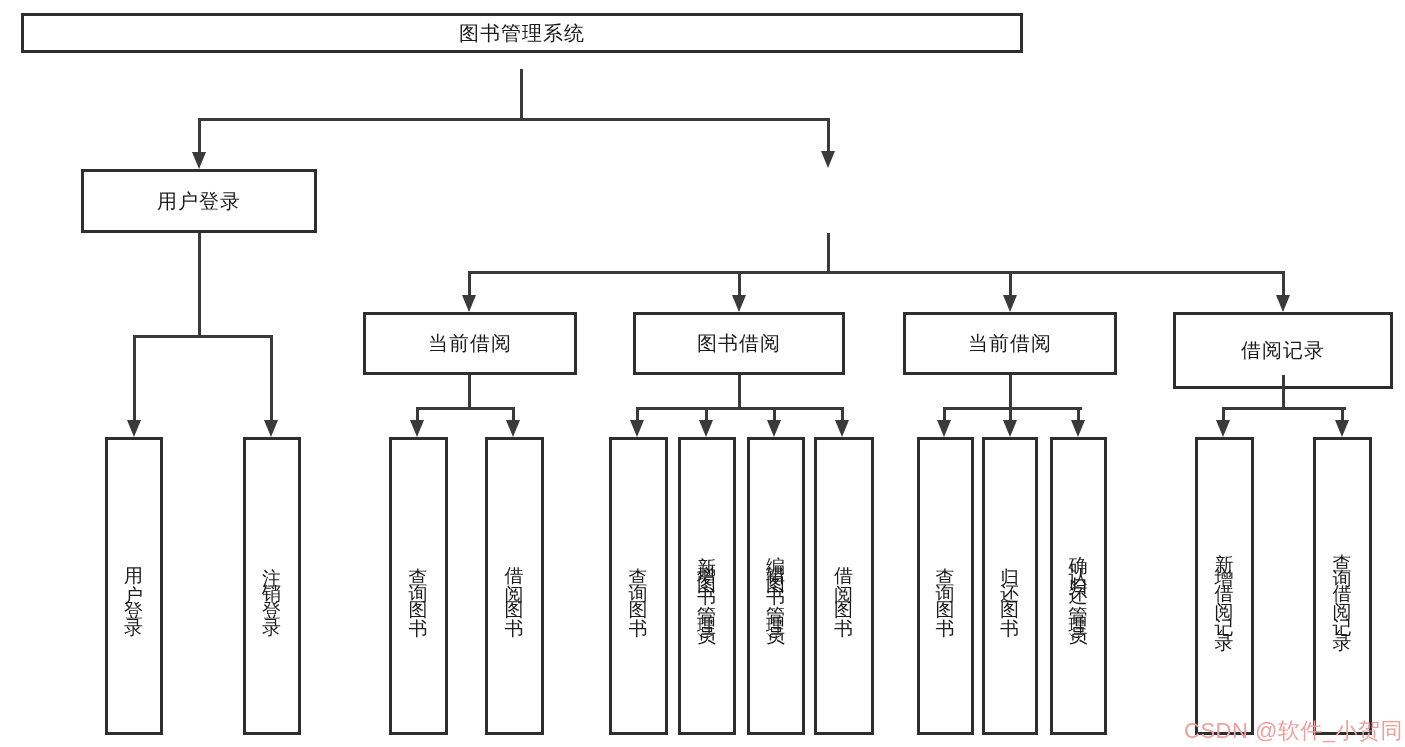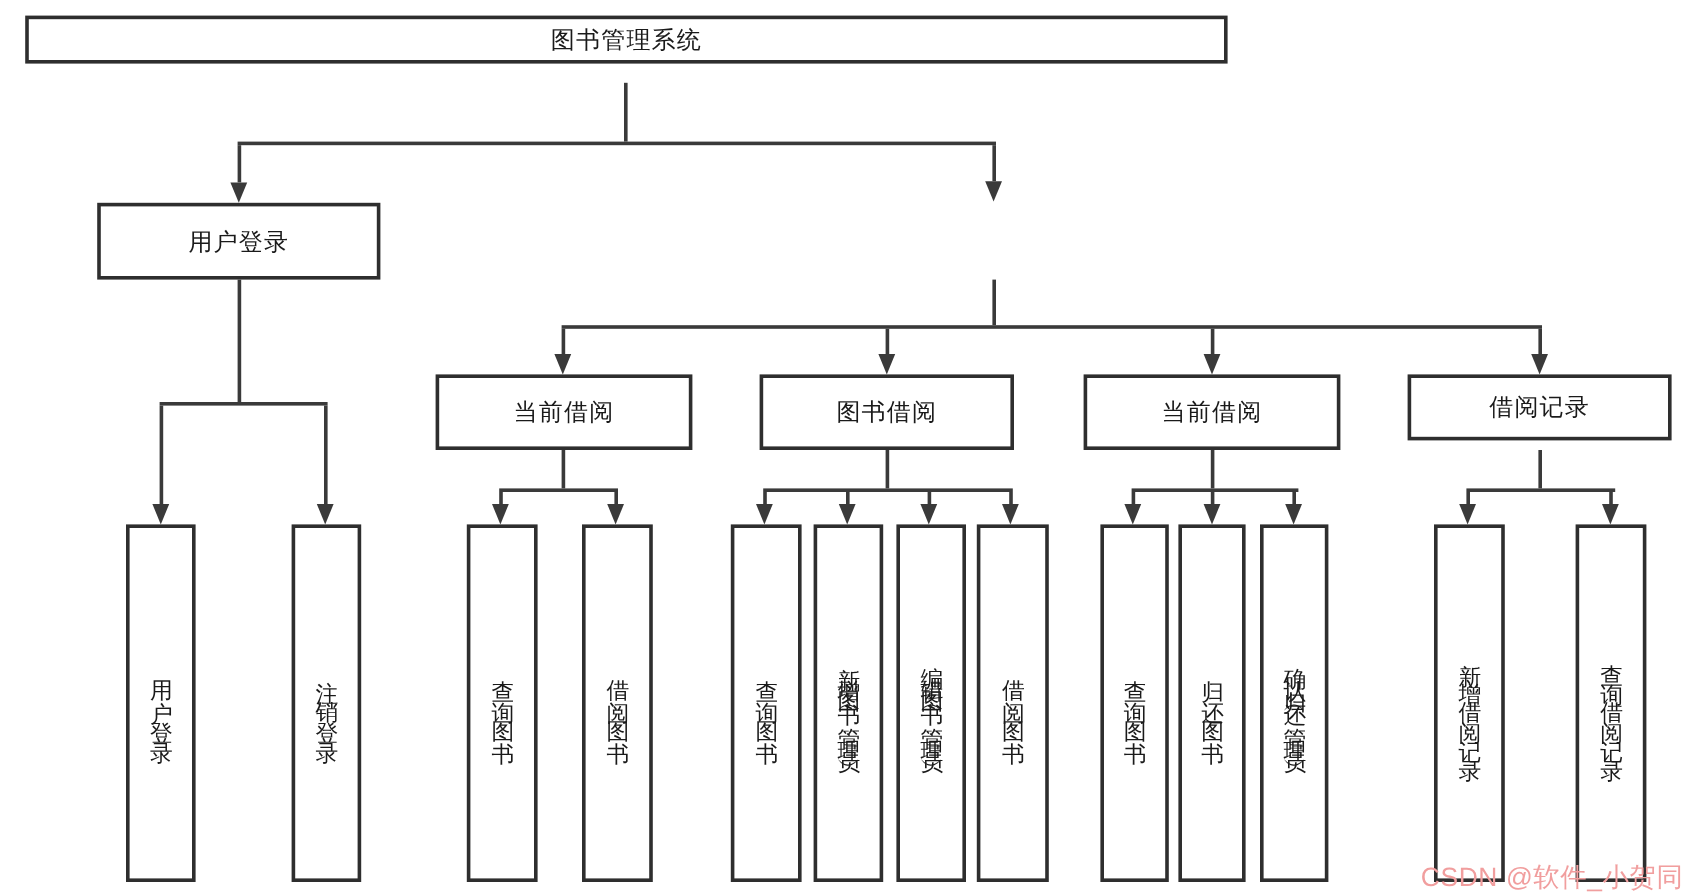--- a/index.html
+++ b/index.html
@@ -52,21 +52,21 @@
 
   <div class="node" style="left:363px; top:312px; width:214px; height:63px;">
     <span>当前借阅</span>
   </div>
   <div class="node" style="left:633px; top:312px; width:212px; height:63px;">
     <span>图书借阅</span>
   </div>
   <div class="node" style="left:903px; top:312px; width:214px; height:63px;">
     <span>当前借阅</span>
   </div>
-  <div class="node" style="left:1173px; top:312px; width:220px; height:55px;">
+  <div class="node" style="left:1173px; top:312px; width:220px; height:77px;">
     <span>借阅记录</span>
   </div>
 
   <div class="leaf v4" style="left:105px; top:437px; width:58px; height:298px;">
     <span class="vtext">用户登录</span>
   </div>
   <div class="leaf v4" style="left:243px; top:437px; width:58px; height:298px;">
     <span class="vtext">注销登录</span>
   </div>
   <div class="leaf v4" style="left:389px; top:437px; width:59px; height:298px;">

